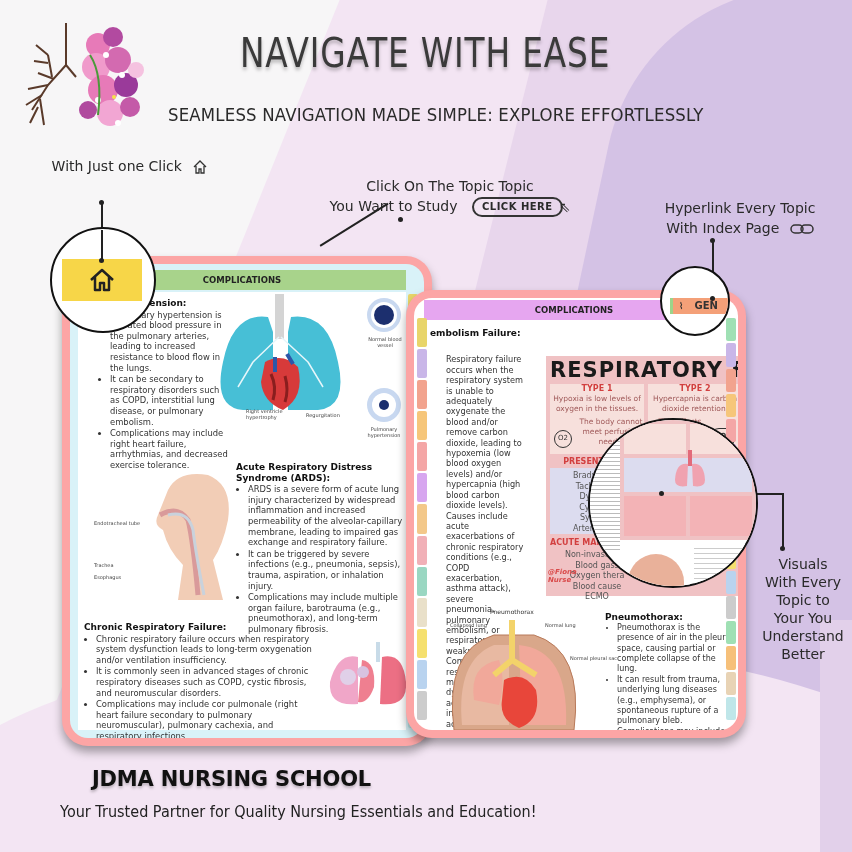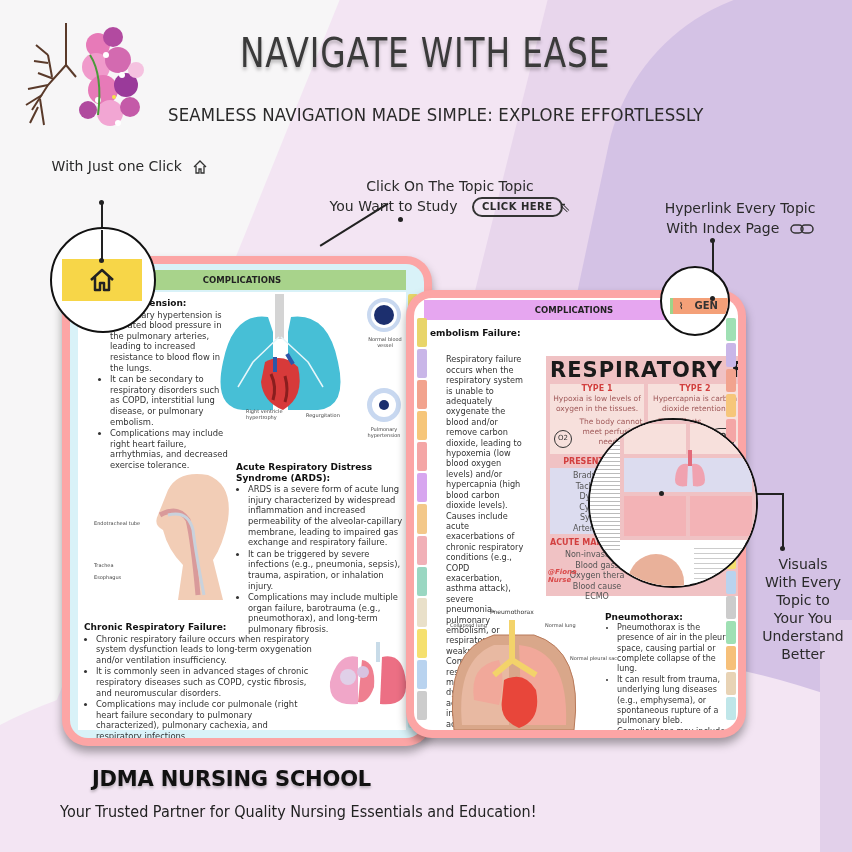--- a/index.html
+++ b/index.html
@@ -207,21 +207,21 @@
           <li>It can be triggered by severe infections (e.g., pneumonia, sepsis), trauma, aspiration, or inhalation injury.</li>
           <li>Complications may include multiple organ failure, barotrauma (e.g., pneumothorax), and long-term pulmonary fibrosis.</li>
         </ul>
       </div>
 
       <div class="txt" style="left:6px; top:330px; width:230px;">
         <h4>Chronic Respiratory Failure:</h4>
         <ul>
           <li>Chronic respiratory failure occurs when respiratory system dysfunction leads to long-term oxygenation and/or ventilation insufficiency.</li>
           <li>It is commonly seen in advanced stages of chronic respiratory diseases such as COPD, cystic fibrosis, and neuromuscular disorders.</li>
-          <li>Complications may include cor pulmonale (right heart failure secondary to pulmonary characterized), pulmonary cachexia, and respiratory infections.</li>
+          <li>Complications may include cor pulmonale (right heart failure secondary to pulmonary neuromuscular), pulmonary cachexia, and respiratory infections.</li>
         </ul>
       </div>
       <svg style="position:absolute; left:240px; top:350px; width:90px; height:70px;" viewBox="0 0 90 70">
         <rect x="58" y="0" width="4" height="20" fill="#c8dbe8"></rect>
         <path d="M40 15 Q20 10 12 40 Q10 65 40 62 Z" fill="#f0a6c8"></path>
         <path d="M64 15 Q85 10 88 40 Q90 65 62 62 Z" fill="#ec6f84"></path>
         <path d="M44 18 Q58 20 56 45 Q50 62 40 60 Z" fill="#ef7f90"></path>
         <circle cx="30" cy="35" r="8" fill="#e0d0e8"></circle>
           <circle cx="45" cy="30" r="6" fill="#d8c2e0"></circle>
       </svg>

